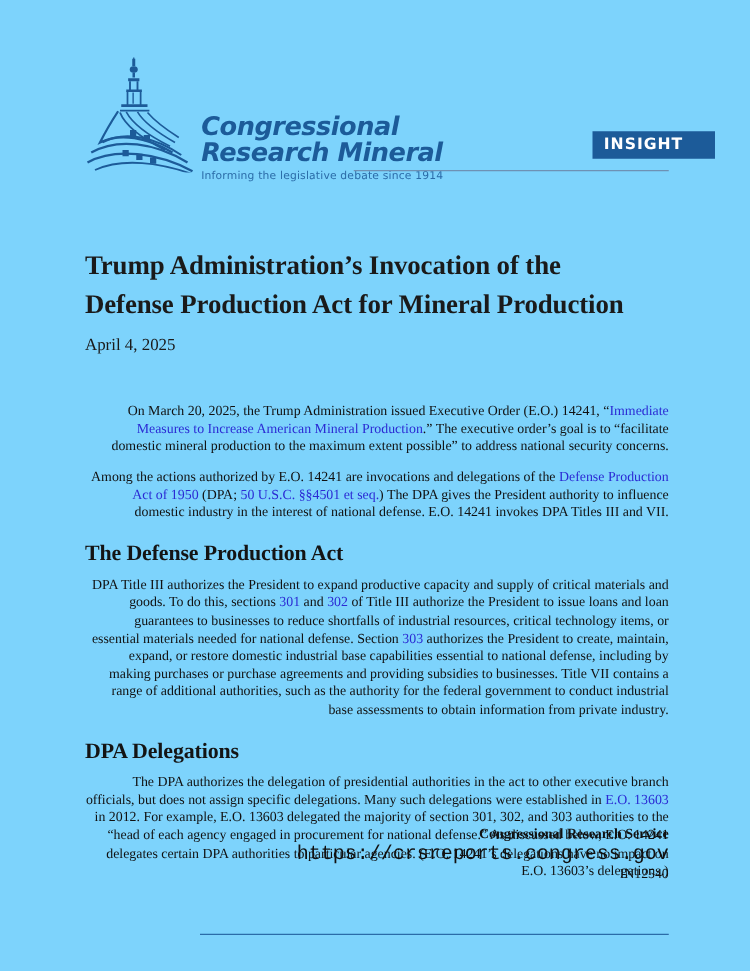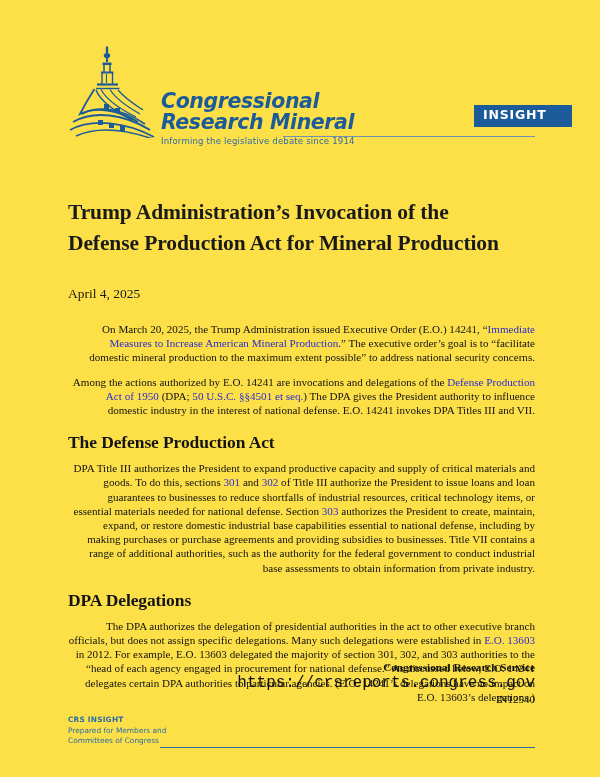--- a/index.html
+++ b/index.html
@@ -12,21 +12,21 @@
     height: 777px;
     position: relative;
     font-family: "Liberation Serif", serif;
     color: #000000;
     overflow: hidden;
   }
 
   .page {
     position: absolute;
     inset: 0;
-    background: #fde047;
+    background: #7dd3fc;
   }
 
   
   .header {
     position: absolute;
     left: 0;
     top: 0;
     width: 600px;
     height: 152px;
   }
@@ -109,21 +109,21 @@
     font-weight: bold;
     font-size: 21.5px;
     line-height: 31px;
     letter-spacing: -0.1px;
     color: #1a1a1a;
   }
 
   .doc-date {
     position: absolute;
     left: 0;
-    top: 286px;
+    top: 268px;
     font-family: "Liberation Serif", serif;
     font-size: 13.5px;
     color: #1a1a1a;
   }
 
   .body-flow {
     position: absolute;
     left: 0;
     top: 322px;
     width: 467px;
@@ -298,21 +298,16 @@
     </div>
   </div>
 
   <div class="endmatter">
     <div class="org">Congressional Research Service</div>
     <div class="url">https://crsreports.congress.gov</div>
     <div class="docid">IN12540</div>
   </div>
 
   <div class="footer">
-    <div class="footer-text">
-      <div class="fl-bold">CRS INSIGHT</div>
-      <div>Prepared for Members and</div>
-      <div>Committees of Congress</div>
-    </div>
     <div class="footer-rule"></div>
   </div>
 
 </div>
 
 </body></html>

